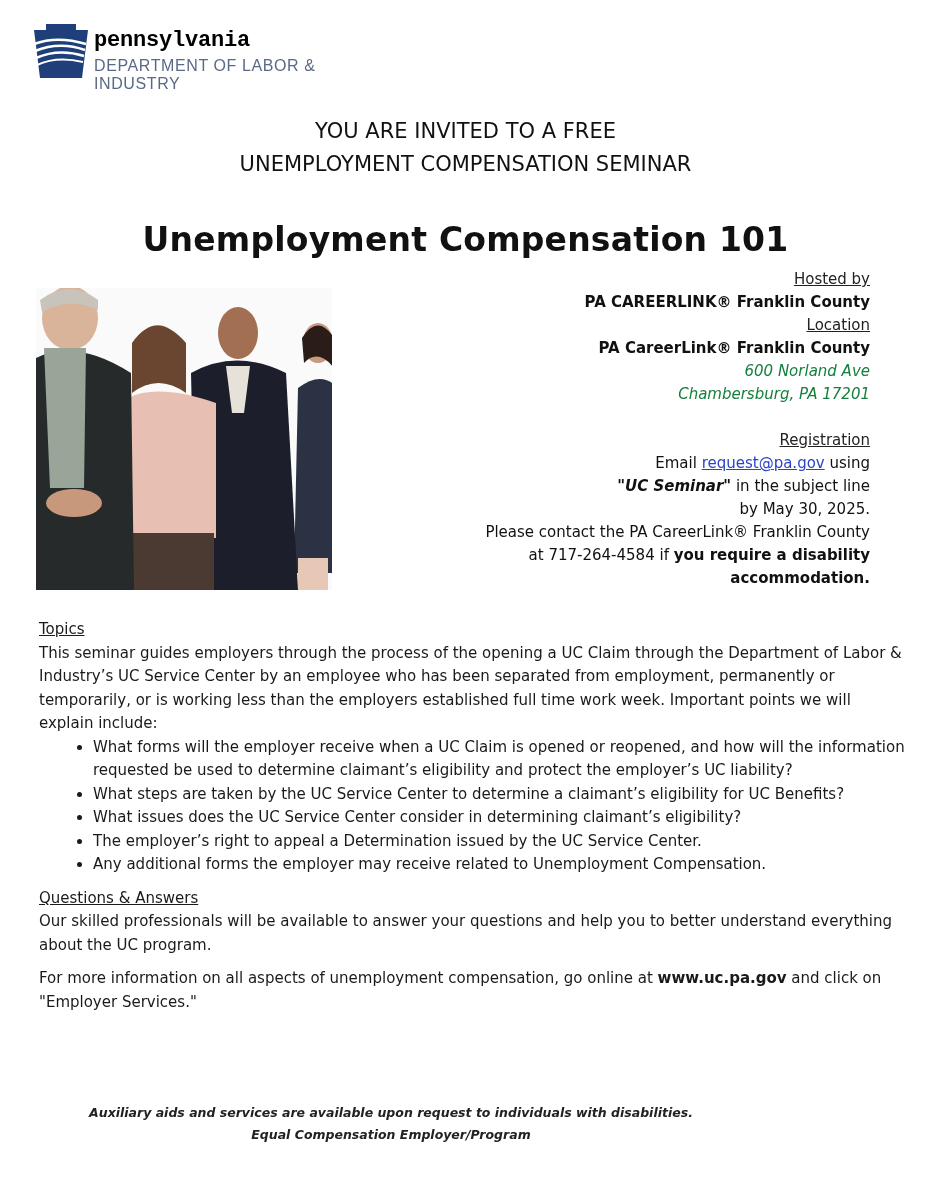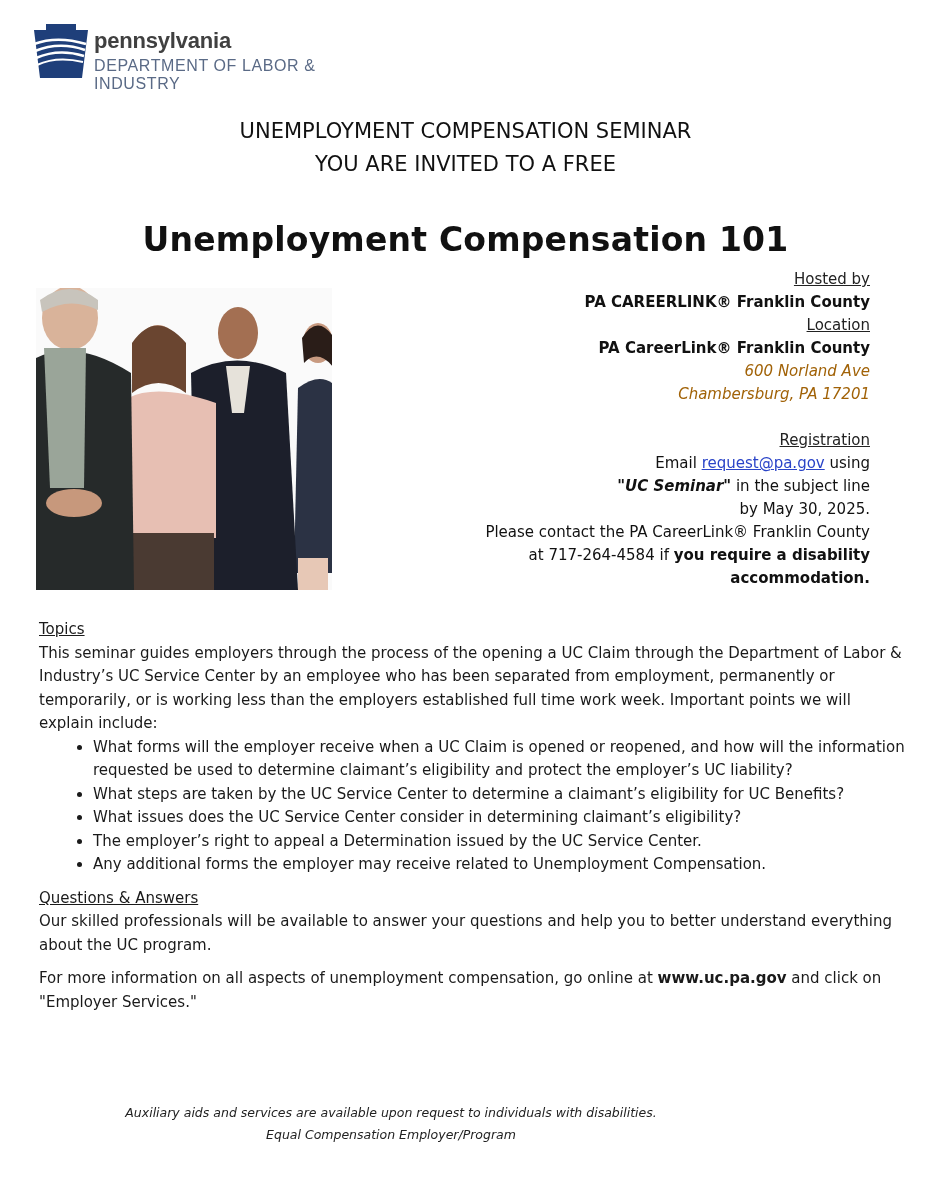--- a/index.html
+++ b/index.html
@@ -1,60 +1,60 @@
 <!DOCTYPE html>
 <html><head>
 <meta charset="utf-8">
 <style>
   html, body { margin:0; padding:0; background:#ffffff; }
   body { width:931px; height:1200px; position:relative; overflow:hidden;
          font-family:"DejaVu Sans", sans-serif; color:#111; }
   .abs { position:absolute; }
   .logo { left:32px; top:22px; width:300px; height:58px; }
   .logo-mark { position:absolute; left:0; top:2px; width:58px; height:54px; }
-  .logo-word { position:absolute; left:62px; top:6px; font-family:Liberation Sans, sans-serif;
-               font-weight:bold; font-size:22px; color:#404040; letter-spacing:-0.2px; }
+  .logo-word { position:absolute; left:62px; top:6px; font-family:Liberation Mono, monospace;
+               font-weight:bold; font-size:22px; color:#000000; letter-spacing:-0.2px; }
   .logo-sub { position:absolute; left:62px; top:35px; font-family:"Liberation Sans", sans-serif;
               font-size:16px; color:#5a6a86; letter-spacing:0.6px; }
   .invite { left:0; width:931px; text-align:center; font-size:21px; line-height:33px; top:115px; color:#111; }
   .title { left:0; width:931px; text-align:center; font-size:33px; font-weight:bold; top:220px; letter-spacing:0.2px; }
   .photo { left:36px; top:288px; width:296px; height:302px; overflow:hidden; background:#fbfbfb; }
   .info { left:440px; width:430px; top:268px; text-align:right; font-size:15px; line-height:23px; }
   .info .u { text-decoration:underline; color:#222; }
   .info .b { font-weight:bold; }
-  .info .i { font-style:italic; color:#a16207; }
+  .info .i { font-style:italic; color:#15803d; }
   .info a { color:#2a44c8; text-decoration:underline; }
   .gap { height:23px; }
   .body { left:39px; width:870px; top:618px; font-size:15px; line-height:23.5px; color:#1a1a1a; }
   .body .u { text-decoration:underline; }
   .body ul { margin:0; padding-left:54px; }
   .body li { padding-left:0; }
   .body p { margin:0; }
   .spacer { height:10px; }
-  .footer { left:0; width:782px; top:1102px; text-align:center; font-style:italic; font-size:12.5px; line-height:22px; color:#222; }
+  .footer { left:0; width:782px; top:1102px; text-align:center; font-style:italic; font-size:12.5px; line-height:22px; color:#222;font-weight:bold; }
   .bold { font-weight:bold; }
 </style>
 </head>
 <body>
 
 <div class="abs logo">
   <svg class="logo-mark" viewBox="0 0 58 54">
     <path d="M14 0 H44 V6 H56 L50 54 H8 L2 6 H14 Z" fill="#1f3f7a"></path>
     <path d="M2 20 C18 14, 34 14, 54 20" stroke="#fff" stroke-width="2.5" fill="none"></path>
     <path d="M3 27 C20 20, 36 20, 53 26" stroke="#fff" stroke-width="2.5" fill="none"></path>
     <path d="M4 34 C20 27, 36 27, 52 32" stroke="#fff" stroke-width="2.5" fill="none"></path>
     <path d="M5 41 C20 34, 34 34, 51 38" stroke="#fff" stroke-width="2" fill="none"></path>
   </svg>
   <div class="logo-word">pennsylvania</div>
   <div class="logo-sub">DEPARTMENT OF LABOR &amp; INDUSTRY</div>
 </div>
 
 <div class="abs invite">
+  <div>YOU ARE INVITED TO A FREE</div>
   <div>UNEMPLOYMENT COMPENSATION SEMINAR</div>
-  <div>YOU ARE INVITED TO A FREE</div>
 </div>
 
 <div class="abs title">Unemployment Compensation 101</div>
 
 <div class="abs photo">
   <svg width="296" height="302" viewBox="0 0 296 302">
     <rect width="296" height="302" fill="#fafafa"></rect>
 
     <ellipse cx="282" cy="55" rx="15" ry="20" fill="#c89a80"></ellipse>
     <path d="M266 50 Q282 25 298 50 L298 80 Q282 60 268 75 Z" fill="#2a1d18"></path>

